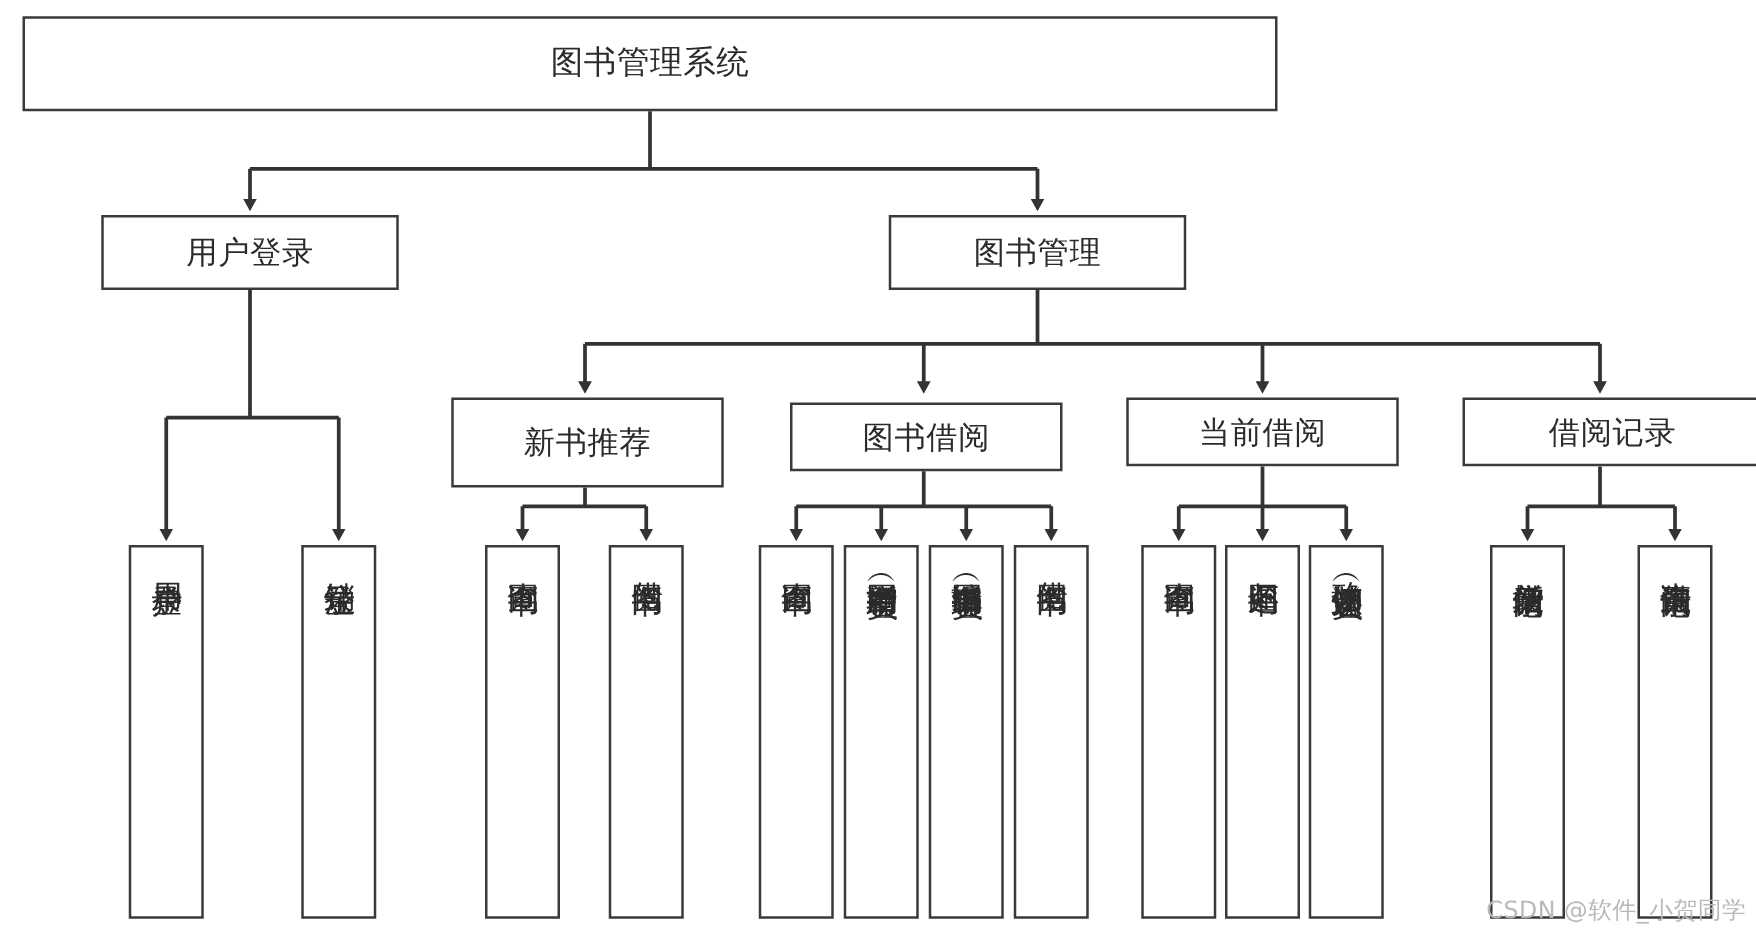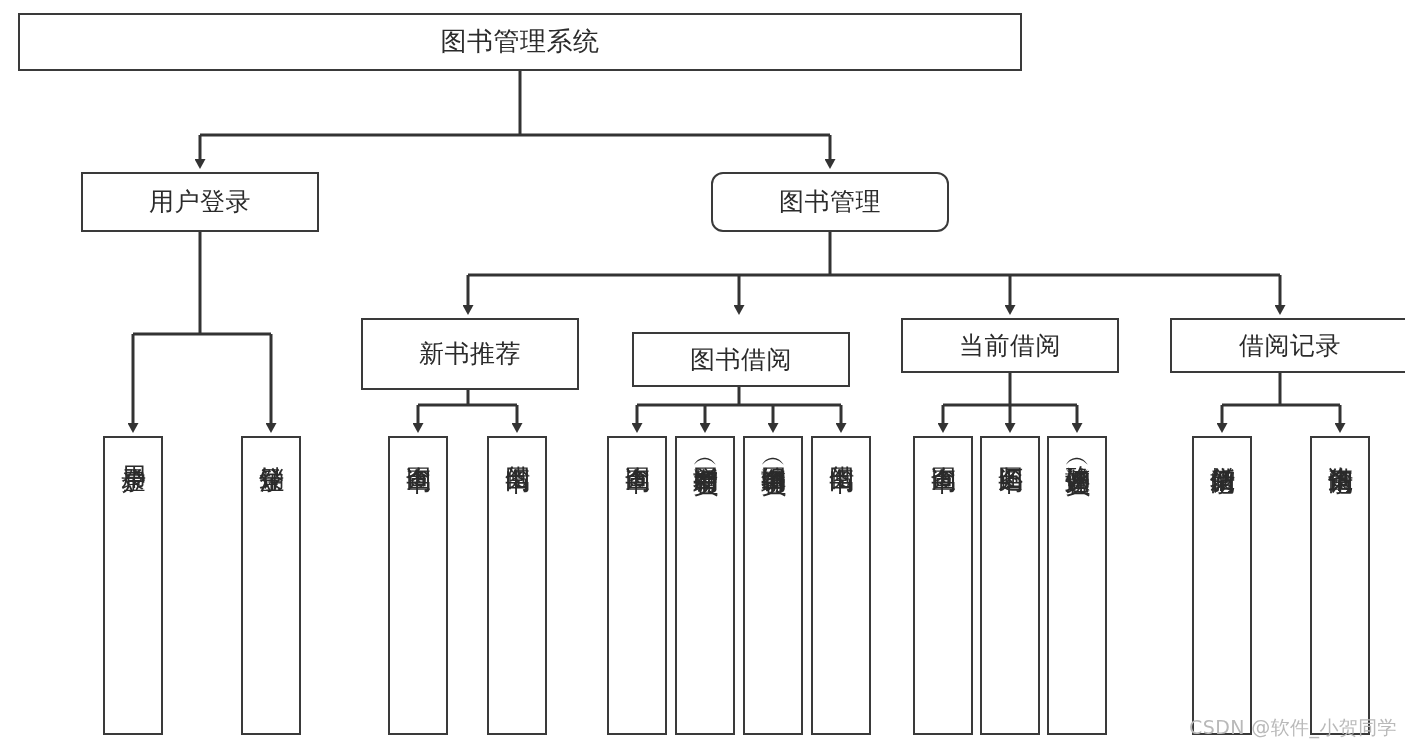--- a/index.html
+++ b/index.html
@@ -122,35 +122,35 @@
       <path d="M1010,405 L1010,424" marker-end="url(#arrow)"></path>
       <path d="M1077,405 L1077,424" marker-end="url(#arrow)"></path>
 
       <path d="M1280,373 L1280,405"></path>
       <path d="M1222,405 L1340,405"></path>
       <path d="M1222,405 L1222,424" marker-end="url(#arrow)"></path>
       <path d="M1340,405 L1340,424" marker-end="url(#arrow)"></path>
     </g>
   </svg>
 
-  <div class="node root horiz" style="left:18px; top:13px; width:1004px; height:58px;">
+  <div class="node root horiz" style="left:18px; top:13px; width:1004px; height:76px;">
     <span class="label">图书管理系统</span>
   </div>
 
   <div class="node horiz" style="left:81px; top:172px; width:238px; height:60px;">
     <span class="label">用户登录</span>
   </div>
-  <div class="node horiz" style="left:711px; top:172px; width:238px; height:60px;border-radius:12px;">
+  <div class="node horiz" style="left:711px; top:172px; width:238px; height:60px;">
     <span class="label">图书管理</span>
   </div>
 
   <div class="node horiz" style="left:361px; top:318px; width:218px; height:72px;">
     <span class="label">新书推荐</span>
   </div>
-  <div class="node horiz" style="left:632px; top:332px; width:218px; height:55px;text-align:center;">
+  <div class="node horiz" style="left:632px; top:322px; width:218px; height:55px;text-align:center;">
     <span class="label">图书借阅</span>
   </div>
   <div class="node horiz" style="left:901px; top:318px; width:218px; height:55px;">
     <span class="label">当前借阅</span>
   </div>
   <div class="node horiz" style="left:1170px; top:318px; width:240px; height:55px;">
     <span class="label">借阅记录</span>
   </div>
 
   <div class="node vert" style="left:103px; top:436px; width:60px; height:299px;">

